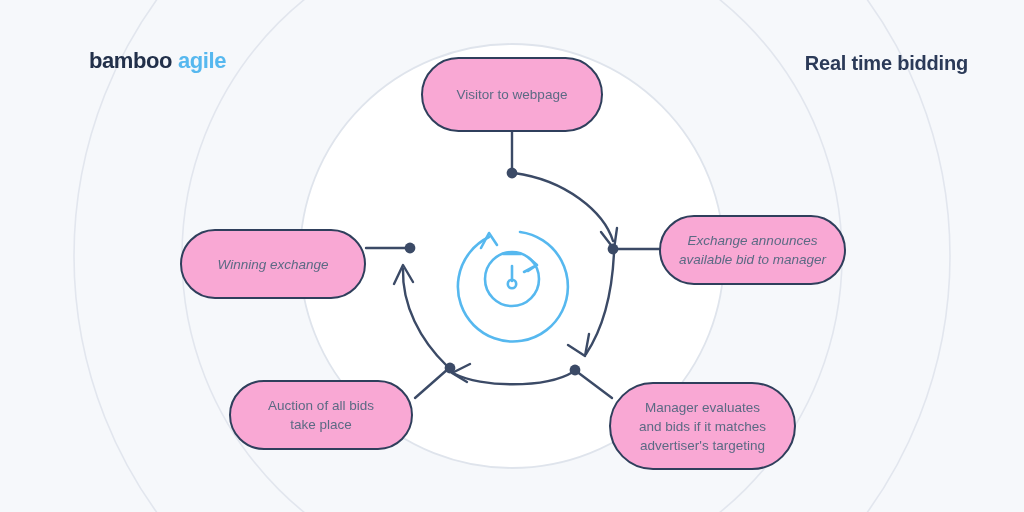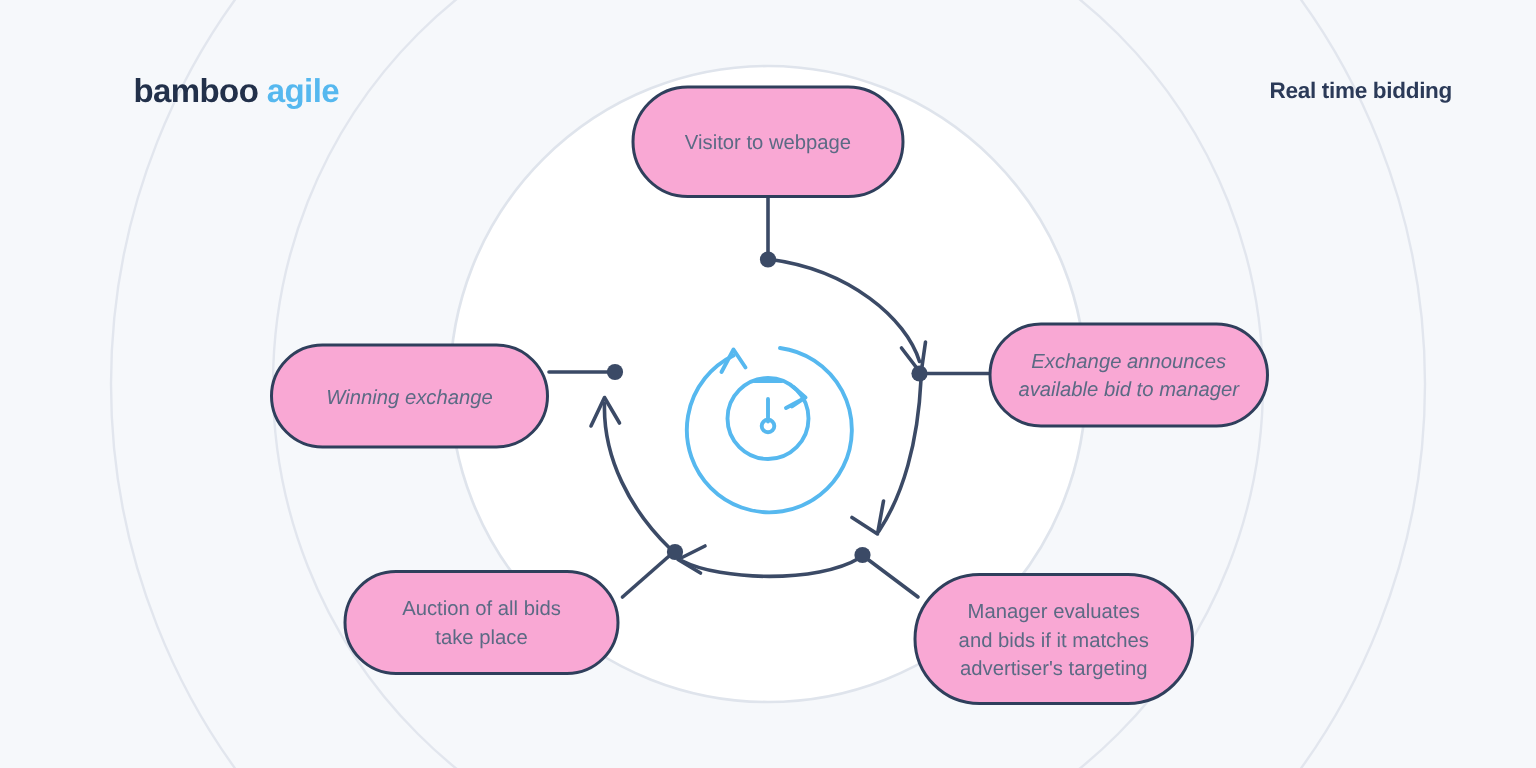--- a/index.html
+++ b/index.html
@@ -34,21 +34,21 @@
     white-space: nowrap;
     margin-left: 34px;
   }
   .logo .dark { color: #22304a; }
   .logo .blue { color: #56b8ef; }
 
   .page-title {
     position: absolute;
     right: 56px;
     top: 52px;
-    font-size: 15px;
+    font-size: 20px;
     font-weight: bold;
     color: #2b3a58;
     letter-spacing: -0.2px;
     white-space: nowrap;
   }
 
   .node {
     position: absolute;
     box-sizing: border-box;
     border: 2px solid #2f3f5c;

